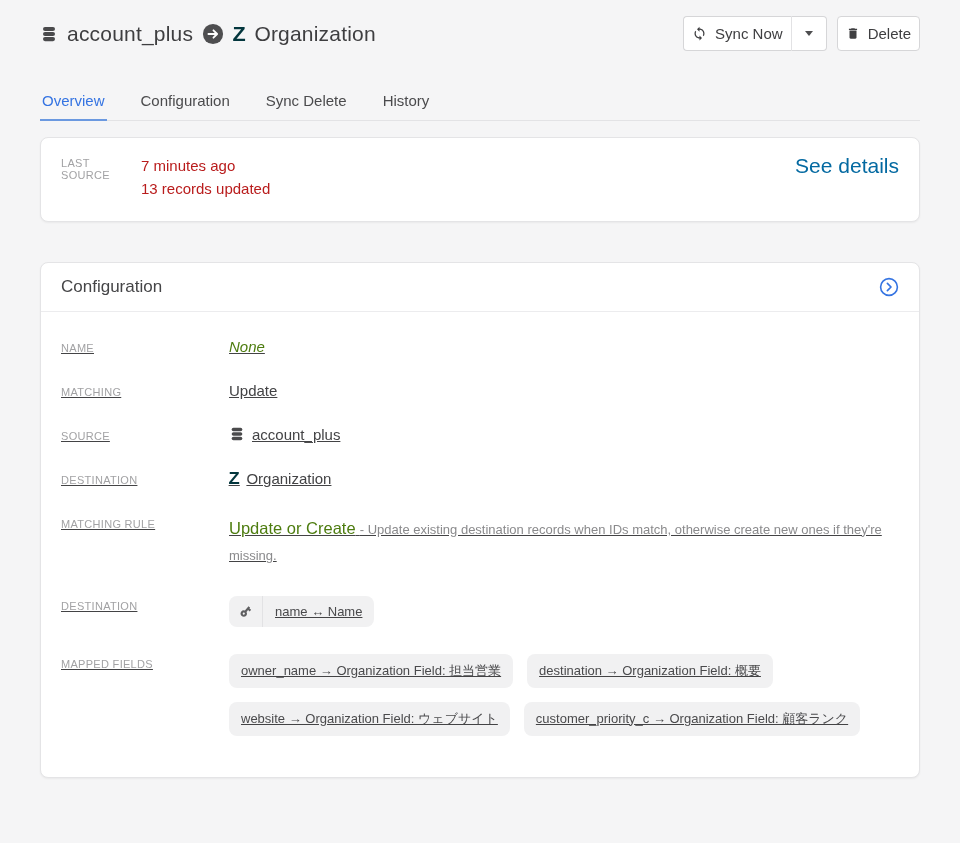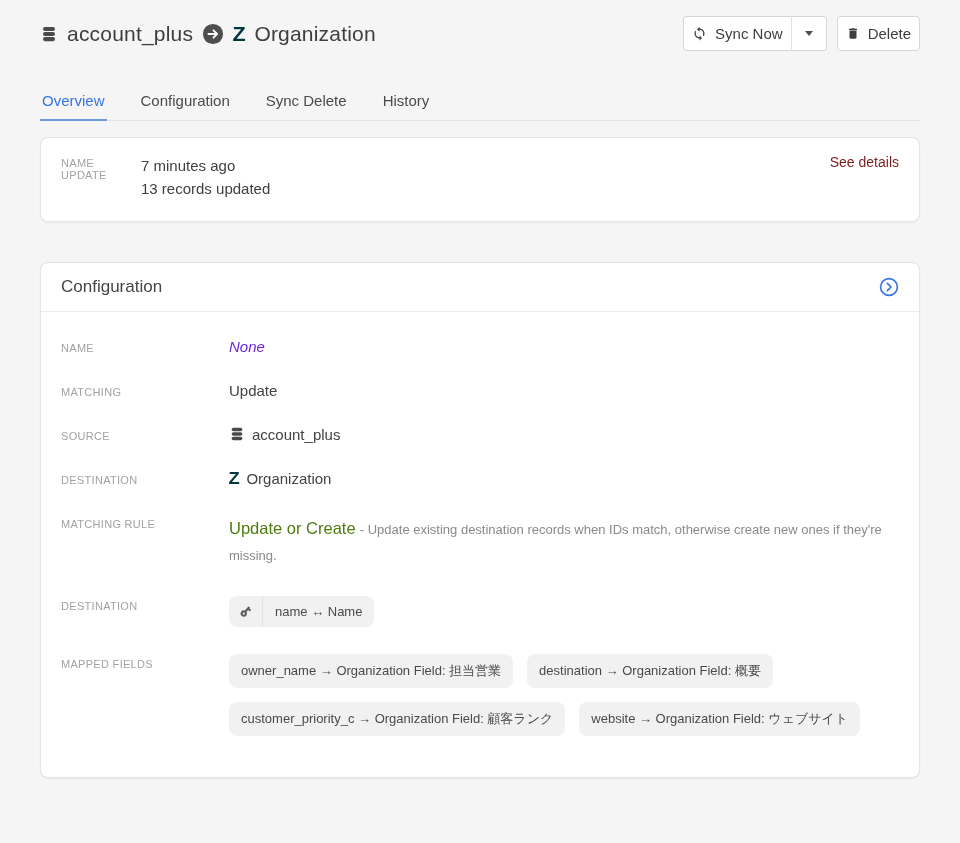--- a/index.html
+++ b/index.html
@@ -50,29 +50,29 @@
     padding: 14px 20px; border-bottom: 1px solid #ececee;
   }
   .card-title { font-size: 17px; color: #454547; font-weight: 400; }
   .badge { display: flex; align-items: center; font-size: 15px; color: #828286; }
   .dot { width: 10px; height: 10px; border-radius: 50%; background: #8c8c8e; margin-right: 8px; }
   .chev-btn { background: none; border: none; cursor: pointer; display: flex; padding: 0; }
 
   
   .status-body { display: flex; align-items: flex-start; padding: 16px 20px 20px 20px; }
   .kv-label { width: 80px; flex: none; font-size: 11px; color: #a2a2a4; letter-spacing: .3px; padding-top: 3px; }
-  .status-values { font-size: 15px; color: #404040; line-height: 1.55; }
-  .see-details { margin-left: auto; font-size: 14px; color: #7f1d1d; text-decoration: none; }
+  .status-values { font-size: 15px; color: #b91c1c; line-height: 1.55; }
+  .see-details { margin-left: auto; font-size: 21px; color: #0369a1; text-decoration: none; }
 
   
   .cfg-body { padding: 26px 20px 14px 20px; }
-  .cfg-row { display: flex; align-items: flex-start; margin-bottom: 27px; }
+  .cfg-row { display: flex; align-items: flex-start; margin-bottom: 27px; text-decoration: underline; }
   .cfg-label { width: 168px; flex: none; font-size: 11px; color: #a2a2a4; letter-spacing: .3px; padding-top: 4px; }
   .cfg-value { font-size: 15px; color: #434345; }
-  .value-none { font-style: italic; color: #6d28d9; }
+  .value-none { font-style: italic; color: #4d7c0f; }
   .entity { display: flex; align-items: center; gap: 7px; }
   .match { line-height: 1.75; max-width: 680px; }
   .match-main { font-size: 16.5px; color: #4d7c0f; }
   .match-desc { font-size: 13px; color: #8a8a8c; }
 
   .chip { display: inline-flex; align-items: stretch; background: #f1f1f2; border-radius: 8px; font-size: 13px; color: #4a4a4c; }
   .chip-text { padding: 8px 12px; display: flex; align-items: center; white-space: nowrap; }
   .key-seg { padding: 7px 10px; border-right: 1px solid #e2e2e4; display: flex; align-items: center; }
   .chip-rows { display: flex; flex-direction: column; gap: 14px; }
   .chip-row { display: flex; gap: 14px; }
@@ -128,21 +128,21 @@
 
   <div class="tabs">
     <div class="tab active">Overview</div>
     <div class="tab">Configuration</div>
     <div class="tab">Sync Delete</div>
     <div class="tab">History</div>
   </div>
 
   <div class="card card-status">
     <div class="status-body">
-      <span class="kv-label">NAME UPDATE</span>
+      <span class="kv-label">LAST SOURCE</span>
       <span class="status-values">
         <div>7 minutes ago</div>
         <div>13 records updated</div>
       </span>
       <a href="#" class="see-details">See details</a>
     </div>
   </div>
 
   <div class="card card-config">
     <div class="card-header">
@@ -216,25 +216,25 @@
           <span class="chip-row">
             <span class="chip">
                 <span class="chip-text">owner_name → Organization Field: 担当営業</span>
               </span>
             <span class="chip">
                 <span class="chip-text">destination → Organization Field: 概要</span>
               </span>
           </span>
           <span class="chip-row">
             <span class="chip">
+                <span class="chip-text">website → Organization Field: ウェブサイト</span>
+              </span>
+            <span class="chip">
                 <span class="chip-text">customer_priority_c → Organization Field: 顧客ランク</span>
               </span>
-            <span class="chip">
-                <span class="chip-text">website → Organization Field: ウェブサイト</span>
-              </span>
           </span>
         </span>
       </div>
 
     </div>
   </div>
 
 </div>
 
 </body></html>

